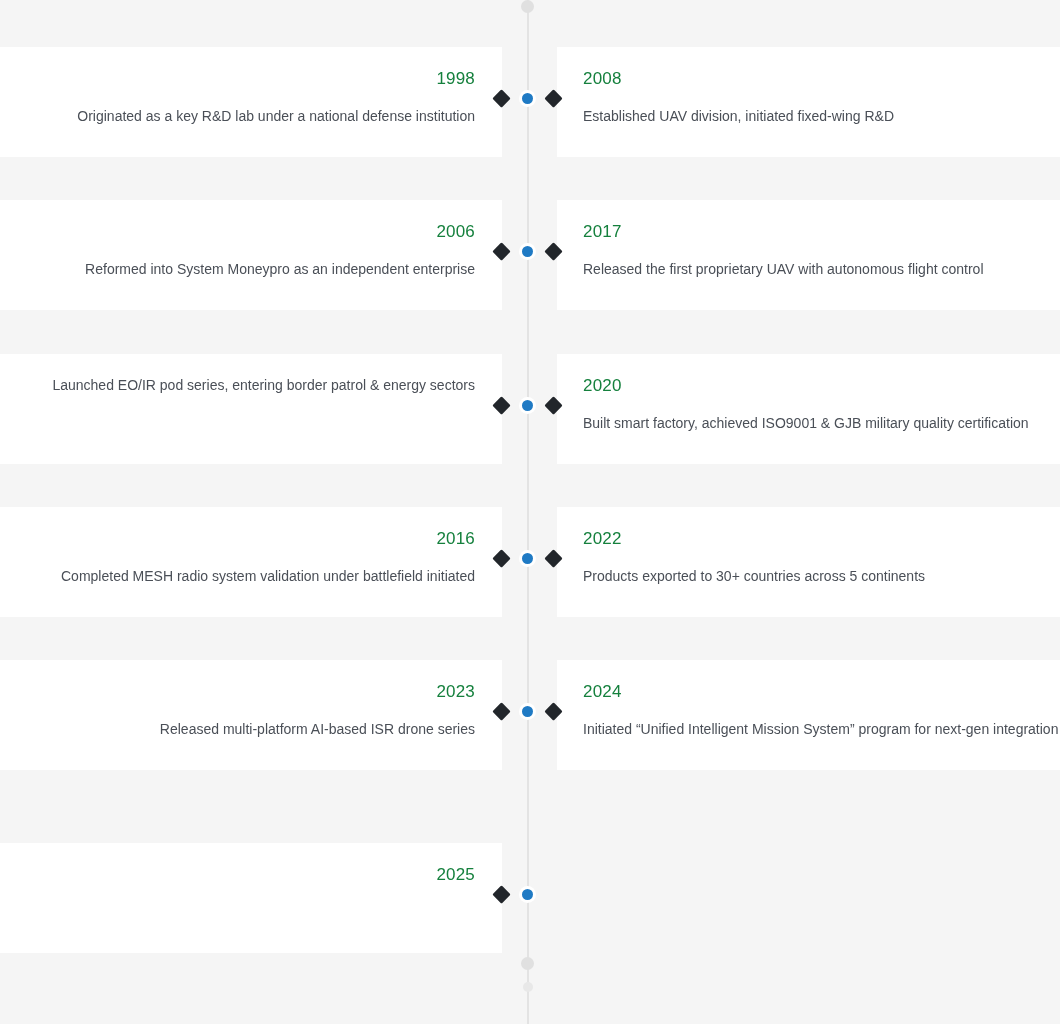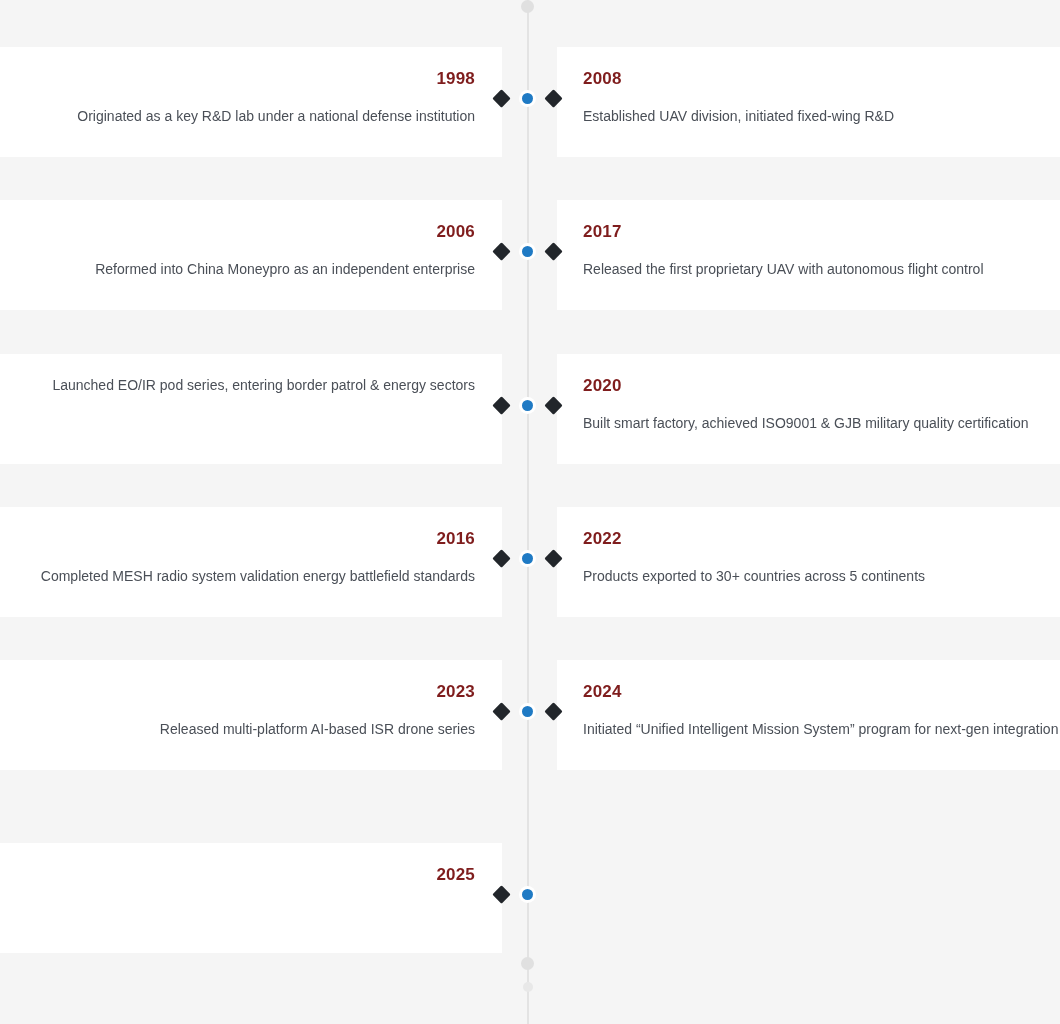--- a/index.html
+++ b/index.html
@@ -72,22 +72,22 @@
   }
   .card.right {
     left: 557px;
     width: 545px;
     padding: 22px 27px 0 26px;
     text-align: left;
   }
 
   .year {
     font-size: 17px;
-    font-weight: bold;
-    color: #7f1d1d;
+    font-weight: normal;
+    color: #15803d;
     letter-spacing: 0.2px;
     line-height: 20px;
     margin: 0 0 18px 0;
   }
   .desc {
     font-size: 14px;
     color: #4a4f57;
     line-height: 18px;
     margin: 0;
     white-space: nowrap;
@@ -147,21 +147,21 @@
     <div class="marker-group">
       <span class="diamond d-left"></span>
       <span class="diamond d-right"></span>
       <span class="dot"></span>
     </div>
   </div>
 
   <div class="row" style="top:200px">
     <div class="card left">
       <p class="year">2006</p>
-      <p class="desc">Reformed into China Moneypro as an independent enterprise</p>
+      <p class="desc">Reformed into System Moneypro as an independent enterprise</p>
     </div>
     <div class="card right">
       <p class="year">2017</p>
       <p class="desc">Released the first proprietary UAV with autonomous flight control</p>
     </div>
     <div class="marker-group">
       <span class="diamond d-left"></span>
       <span class="diamond d-right"></span>
       <span class="dot"></span>
     </div>
@@ -178,21 +178,21 @@
     <div class="marker-group">
       <span class="diamond d-left"></span>
       <span class="diamond d-right"></span>
       <span class="dot"></span>
     </div>
   </div>
 
   <div class="row" style="top:507px">
     <div class="card left">
       <p class="year">2016</p>
-      <p class="desc">Completed MESH radio system validation energy battlefield standards</p>
+      <p class="desc">Completed MESH radio system validation under battlefield initiated</p>
     </div>
     <div class="card right">
       <p class="year">2022</p>
       <p class="desc">Products exported to 30+ countries across 5 continents</p>
     </div>
     <div class="marker-group">
       <span class="diamond d-left"></span>
       <span class="diamond d-right"></span>
       <span class="dot"></span>
     </div>

